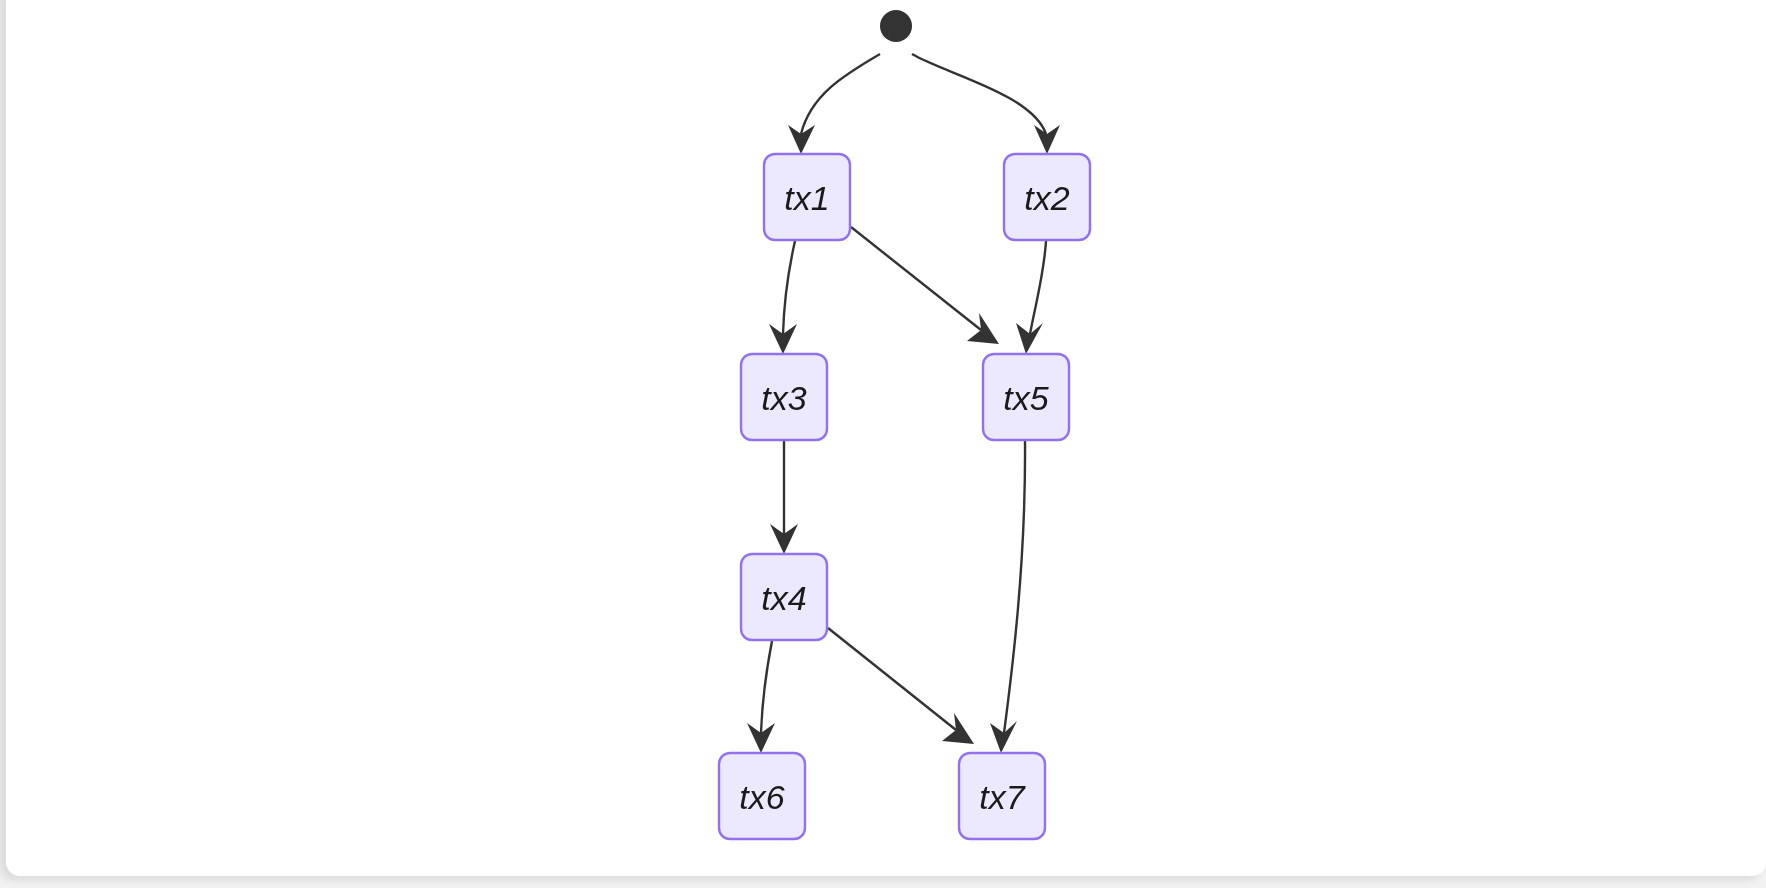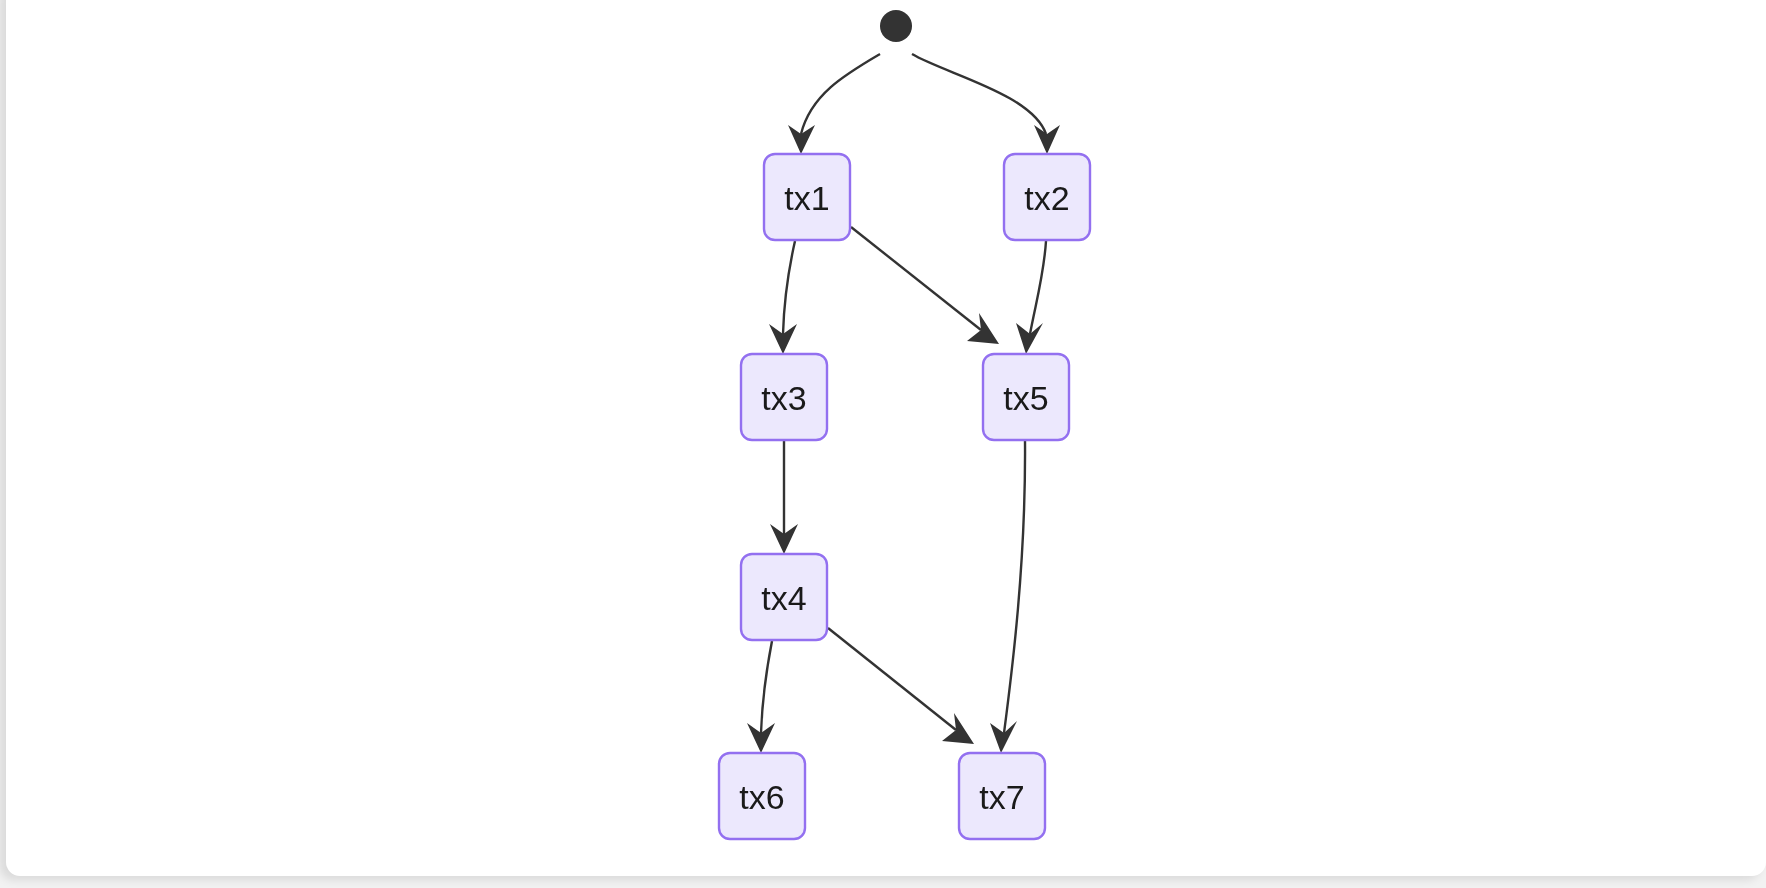--- a/index.html
+++ b/index.html
@@ -12,20 +12,21 @@
     width: 1766px;
     height: 888px;
     overflow: hidden;
     font-family: "Liberation Sans", sans-serif;
   }
   #app-root {
     position: relative;
     width: 1766px;
     height: 888px;
     background: #f2f2f2;
+    font-style: italic;
   }
   
   #diagram-card {
     position: absolute;
     left: 6px;
     top: -18px;
     width: 1760px;
     height: 894px;
     background: #ffffff;
     border-radius: 14px;

